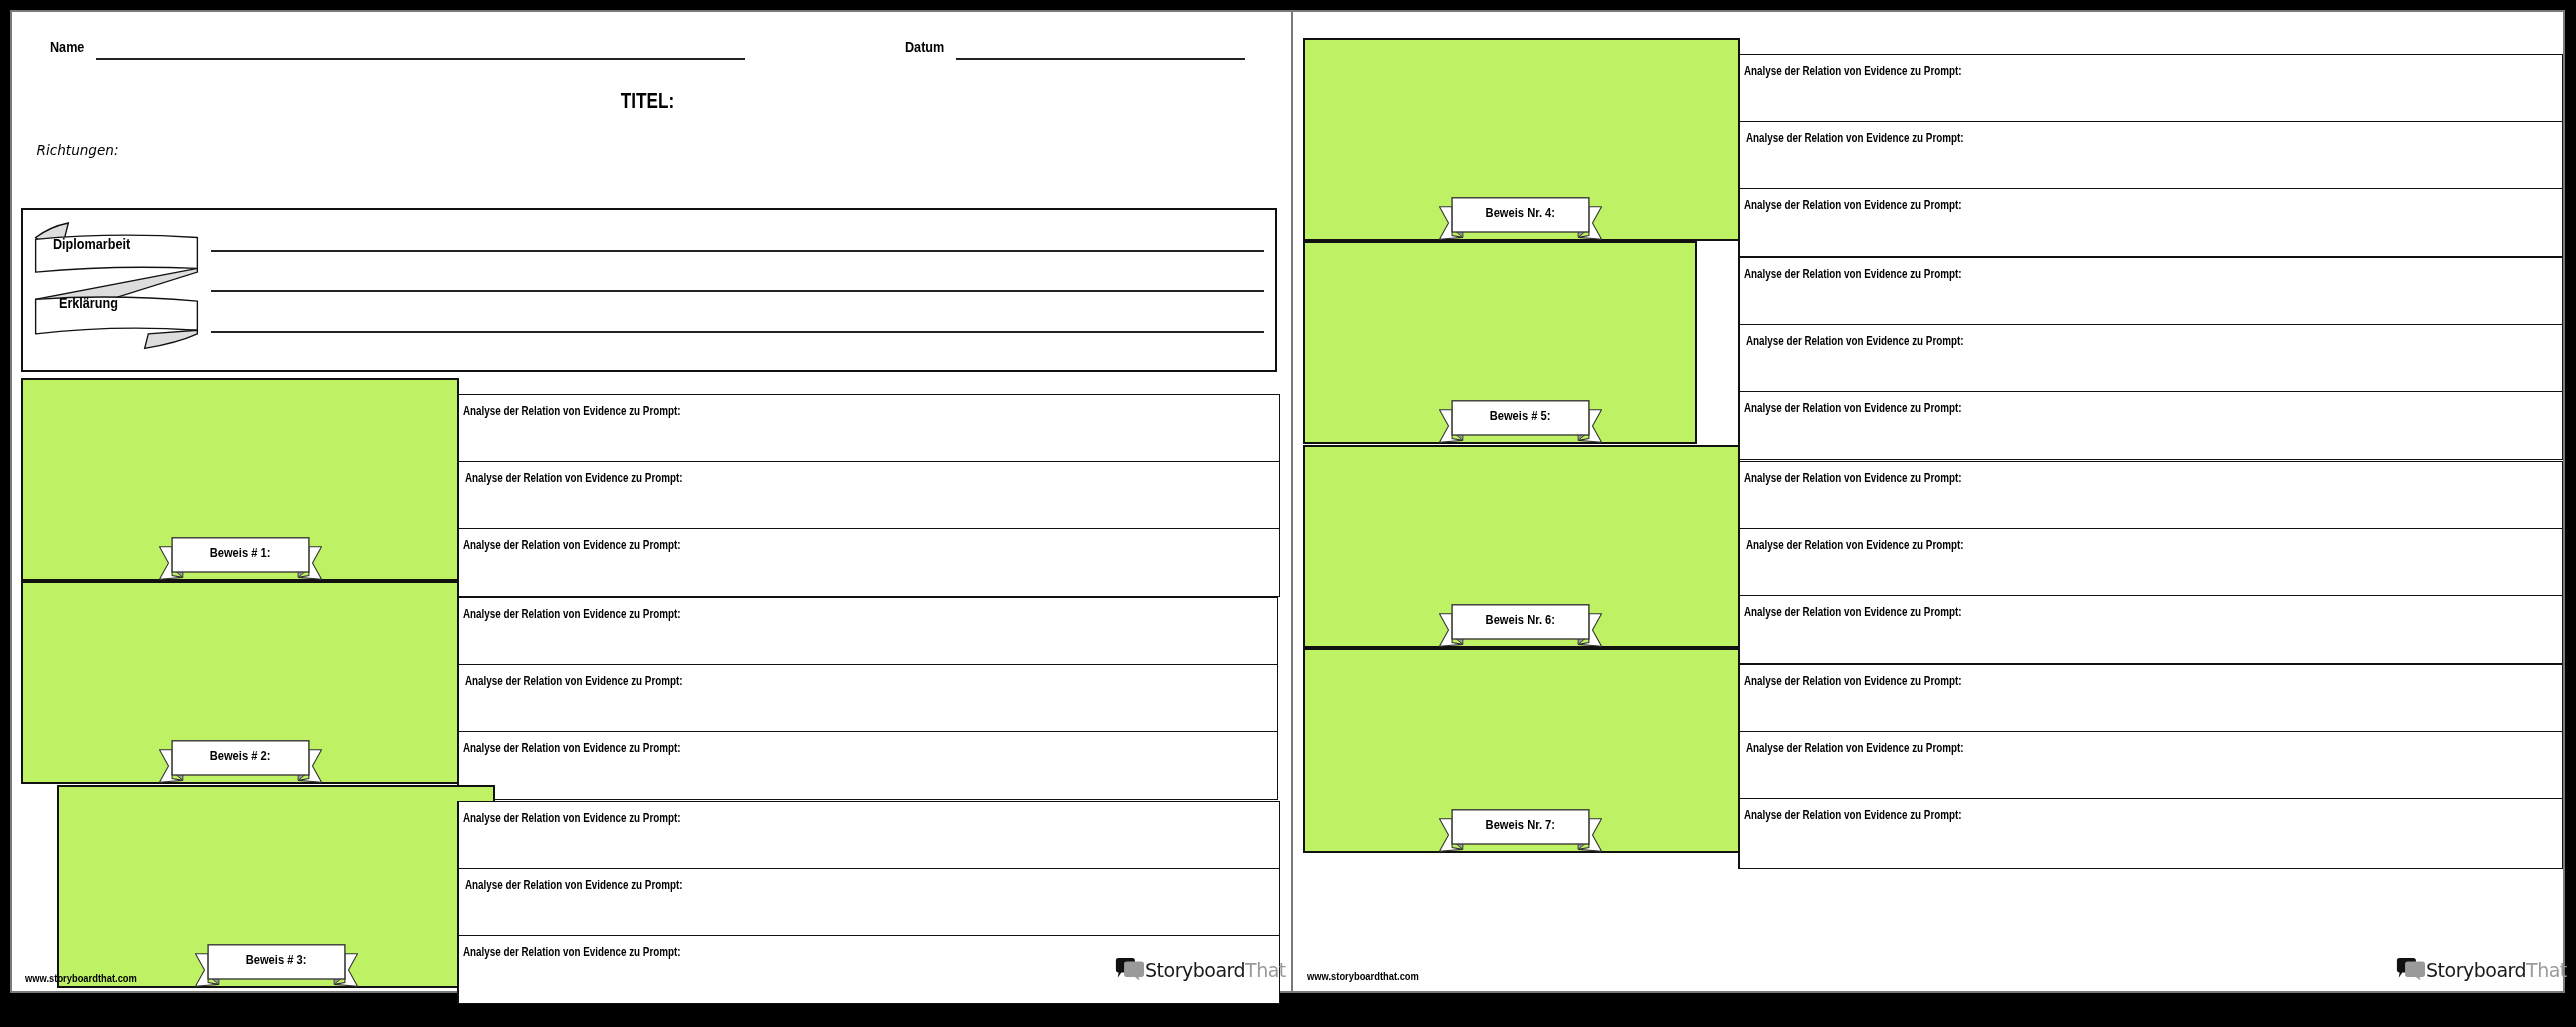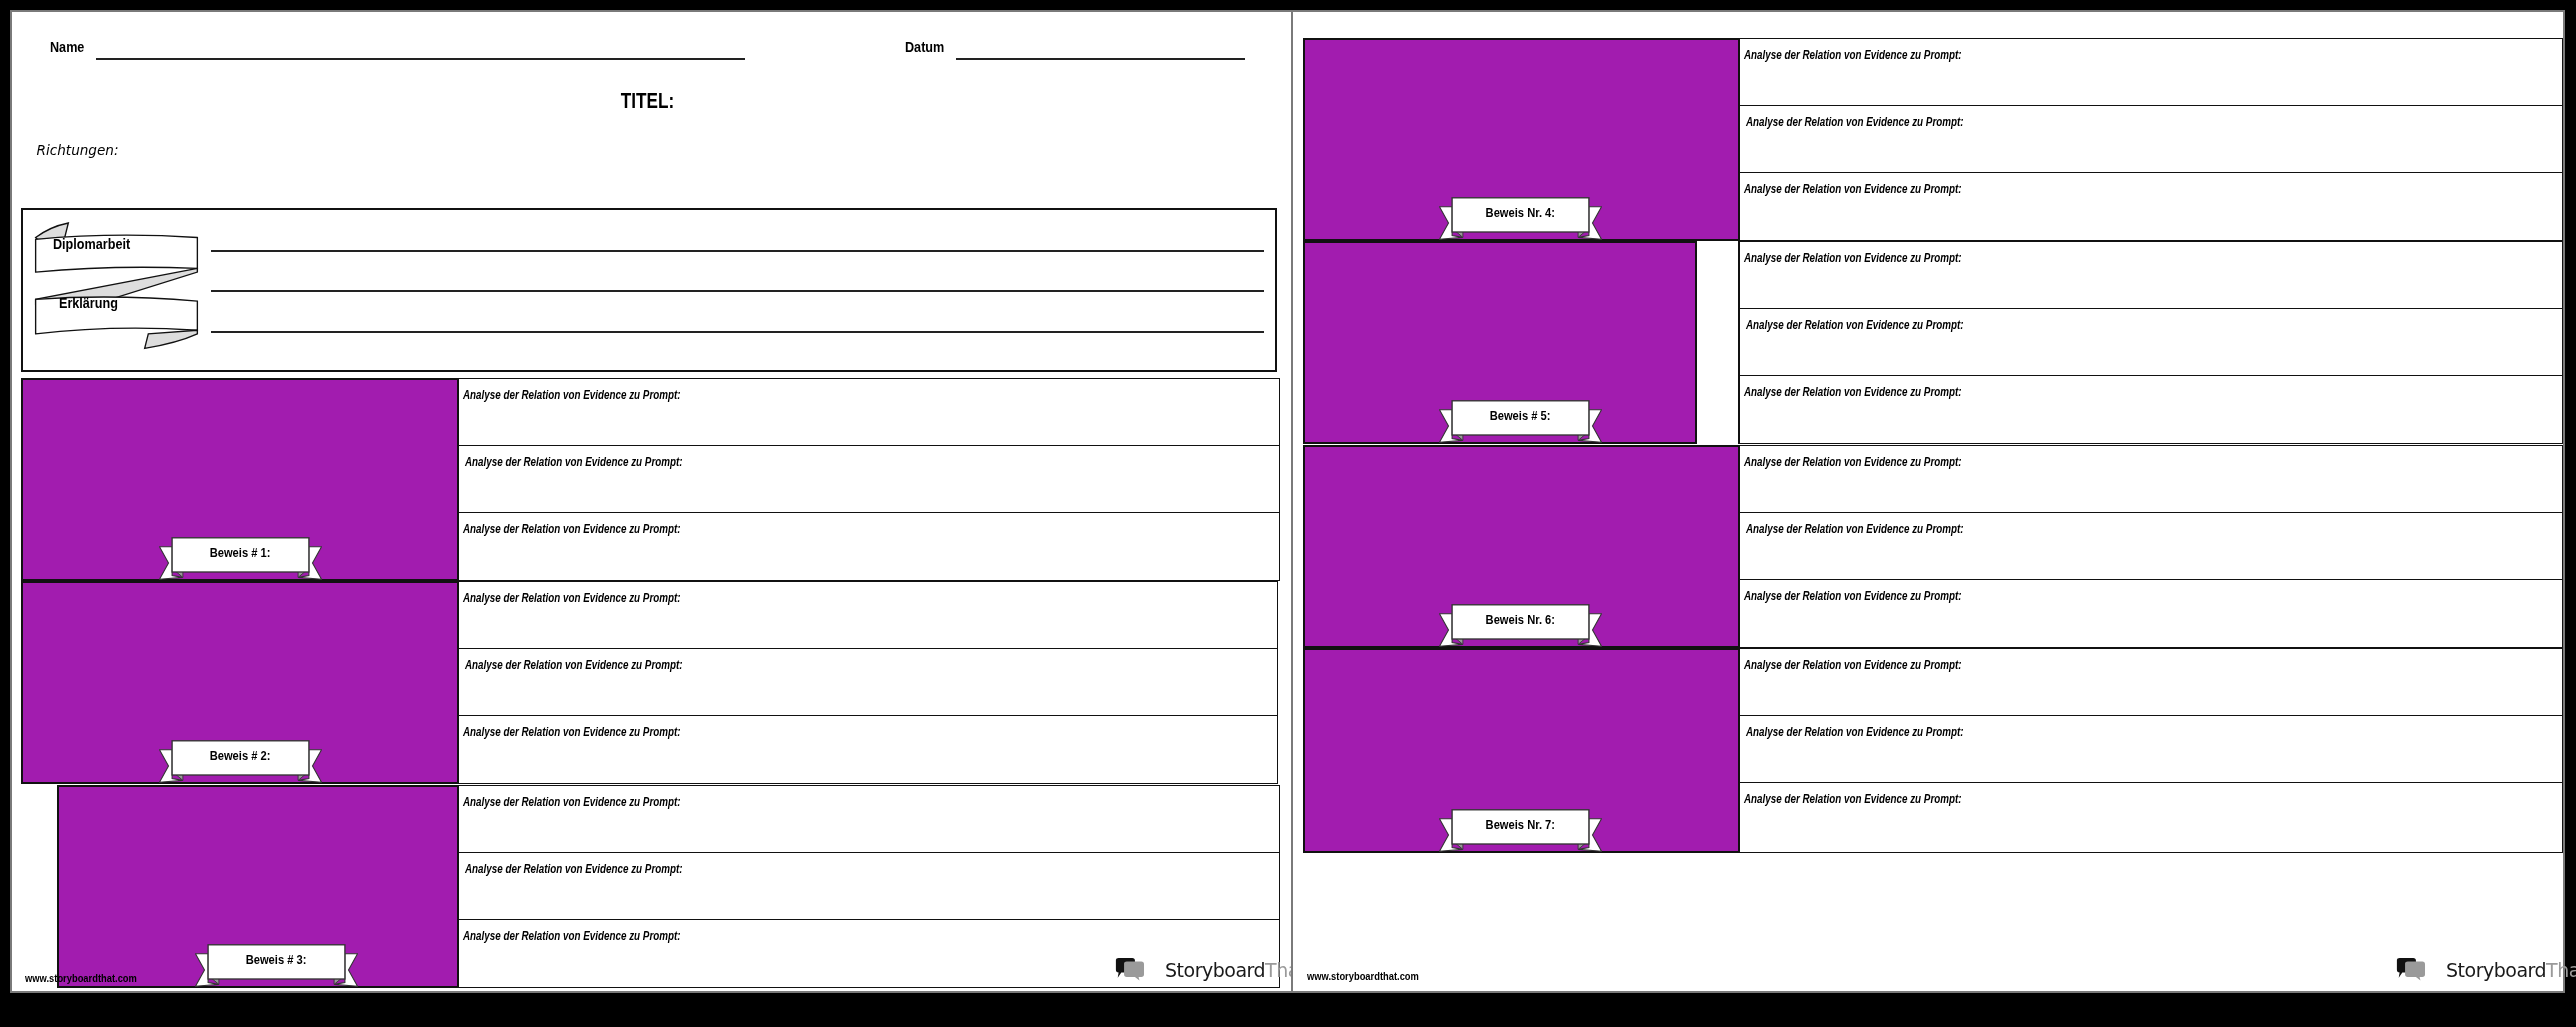--- a/index.html
+++ b/index.html
@@ -13,34 +13,34 @@
   .lbl-bold { font-weight:bold; font-size:15.4px; transform:scaleX(0.82); transform-origin:left center; white-space:nowrap; }
   .line { position:absolute; height:0; border-top:2.7px solid #222; }
 
   .title { font-weight:bold; font-size:22px; transform:scaleX(0.78); transform-origin:center; white-space:nowrap; }
   .dirs { font-family:"DejaVu Sans", sans-serif; font-style:italic; font-size:13.6px; }
 
   .thesis-box { position:absolute; border:2.7px solid #111; box-sizing:border-box; }
 
   .table { position:absolute; box-sizing:border-box; }
   .ev-row { position:absolute; left:0; right:0; box-sizing:border-box; }
-  .ev-left { position:absolute; left:0; top:0; bottom:0; border:2.7px solid #111; box-sizing:border-box; background:#a21caf; }
-  .ev-right { position:absolute; top:0; bottom:0; right:0; box-sizing:border-box;font-style:italic; }
+  .ev-left { position:absolute; left:0; top:0; bottom:0; border:2.7px solid #111; box-sizing:border-box; background:#bef264; }
+  .ev-right { position:absolute; top:16px; bottom:0; right:0; box-sizing:border-box; }
   .an-cell { position:absolute; left:0; right:0; border:1.8px solid #111; border-left:2.7px solid #111; box-sizing:border-box; background:#fff; }
   .an-text { position:absolute; left:3.6px; top:9px; font-weight:bold; font-size:12.3px; transform:scaleX(0.80); transform-origin:left center; white-space:nowrap; }
 
   .banner { position:absolute; width:163px; height:45px; }
   .banner svg { position:absolute; left:0; top:0; }
   .banner-text { position:absolute; left:0; right:0; top:9px; text-align:center; font-weight:bold; font-size:13.6px; }
   .banner-text span { display:inline-block; transform:scaleX(0.82); white-space:nowrap; }
 
   .footer-url { position:absolute; font-weight:bold; font-size:11px; transform:scaleX(0.85); transform-origin:left center; white-space:nowrap; }
   .logo { position:absolute; height:27px; display:flex; align-items:center; }
   .logo-text { font-size:19px; font-family:"DejaVu Sans", sans-serif; letter-spacing:-0.5px; }
-  .logo-dark { color:#1a1a1a;margin-left:20px; }
+  .logo-dark { color:#1a1a1a; }
   .logo-gray { color:#9a9a9a; }
 </style>
 </head>
 <body>
 
 <div class="page" id="page1">
 
   <div class="abs lbl-bold" style="left:38px; top:26px;">Name</div>
   <div class="line" style="left:84px; top:46px; width:649px;"></div>
 

